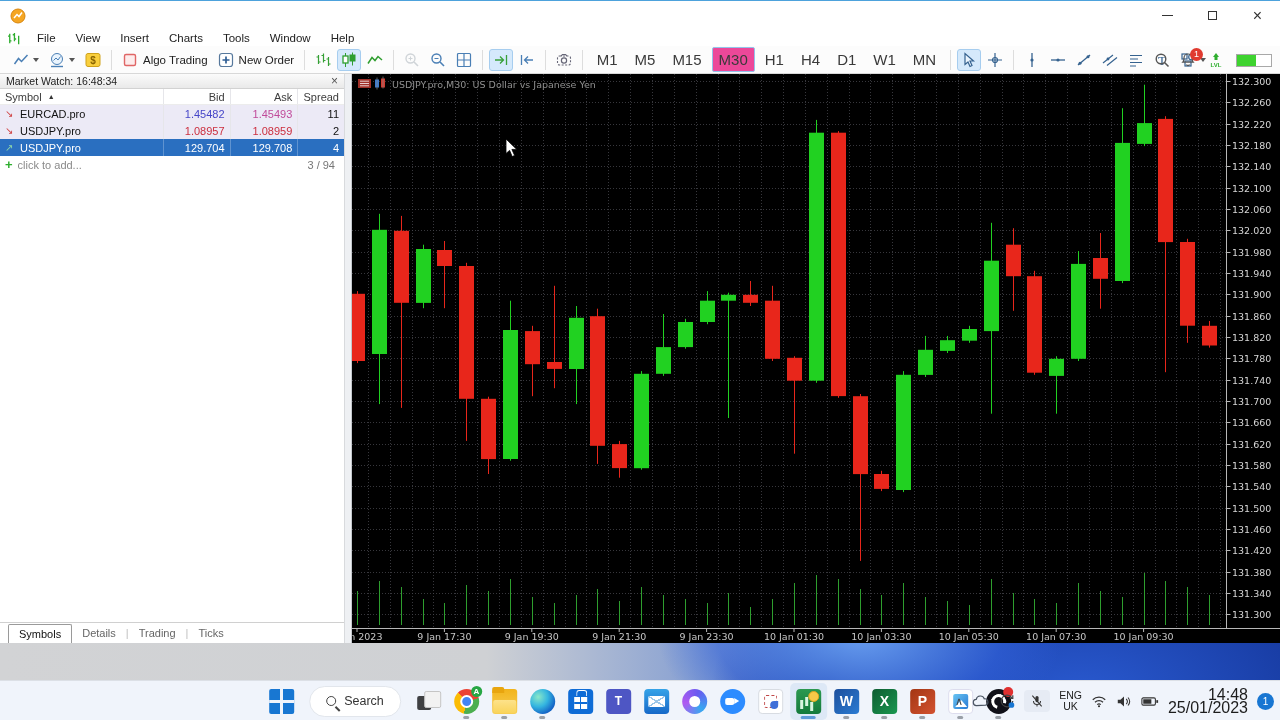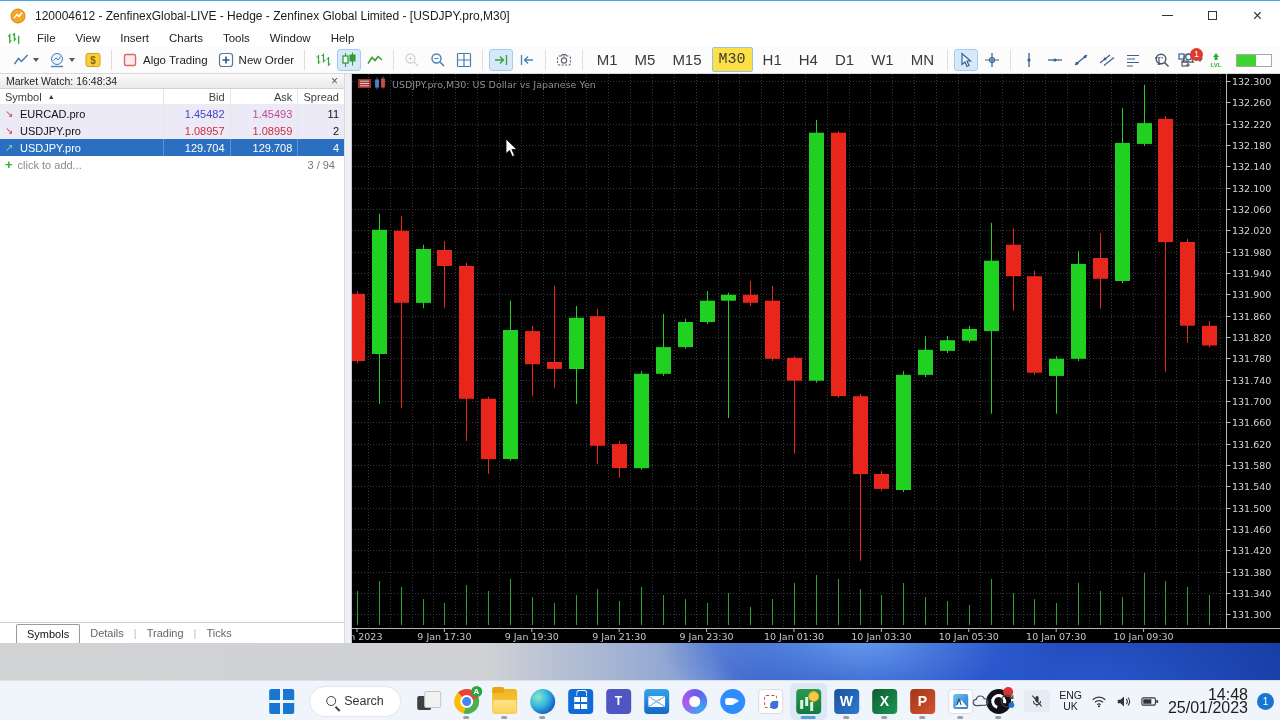--- a/index.html
+++ b/index.html
@@ -34,21 +34,21 @@
   .tbtn { height:22px; min-width:24px; display:flex; align-items:center; justify-content:center;
           padding:0 3px; margin:0 1px; border:1px solid transparent; border-radius:3px; color:#333; }
   .tbtn svg { width:16px; height:16px; display:block; }
   .tbtn.active { background:#d5e9fb; border-color:#a6cdef; }
   .tbtn.disabled { opacity:.45; }
   .tbtn .tlabel { font-size:11.5px; margin-left:5px; color:#222; white-space:nowrap; }
   .caret { width:0; height:0; border-left:3.5px solid transparent; border-right:3.5px solid transparent;
            border-top:4px solid #555; margin-left:4px; }
   .tsep { width:1px; height:20px; background:#ddd; margin:0 5px; }
   .tfbtn { font-size:15px; color:#3a3a3a; padding:3px 6px; margin:0 1.5px; border:1px solid transparent; border-radius:2px; }
-  .tfbtn.active { background:#fde047; border-color:#93c3ea;font-family:Liberation Mono, monospace; }
+  .tfbtn.active { background:#ec4899; border-color:#93c3ea; }
   .toolbar-right { position:absolute; right:8px; top:0; height:28px; display:flex; align-items:center; gap:10px; }
   .rbtn { position:relative; display:flex; align-items:center; justify-content:center; }
   .rbtn svg { display:block; }
   .tb-badge { position:absolute; right:-7px; top:-4px; min-width:13px; height:13px; border-radius:7px;
               background:#e03a2f; color:#fff; font-size:9px; line-height:13px; text-align:center; padding:0 2px; }
   .connbar { width:36px; height:13px; border:1px solid #a8a8a8; background:linear-gradient(90deg,#3ed32f 0 55%,#ffffff 55%); }
 
   
   .mwatch { position:absolute; left:0; top:73px; width:344px; height:569px; background:#fff; }
   .splitter { position:absolute; left:344px; top:73px; width:8px; height:569px;
@@ -66,21 +66,21 @@
   .mw-row.tinted { background:#eceaf6; }
   .mw-row.selected { background:#2a6fc0; color:#fff; }
   .mw-row.selected .cell { border-right-color:rgba(255,255,255,.25); }
   .trend { width:12px; font-size:10px; margin-right:3px; }
   .trend.down { color:#d04545; } .trend.up { color:#8fd8a8; }
   .v-blue { color:#4646c8; } .v-pink { color:#c04a9a; } .v-red { color:#cc2f3f; } .v-sel { color:#fff; }
   .mw-add { display:flex; align-items:center; height:17px; font-size:11px; color:#8a8a8a; padding:0 5px; }
   .mw-add .plus { color:#2fae2f; font-size:13px; margin-right:5px; font-weight:bold; }
   .mw-add .counter { margin-left:auto; color:#777; padding-right:4px; }
   .mw-tabs { position:absolute; left:0; bottom:0; width:100%; height:21px; background:#fff;
-             border-top:1px solid #d0d0d0; display:flex; align-items:flex-end; padding-left:16px; font-size:11px; }
+             border-top:1px solid #d0d0d0; display:flex; align-items:flex-end; padding-left:8px; font-size:11px; }
   .mw-tab { color:#666; padding:3px 10px 4px; }
   .mw-tab.active { color:#111; border:1px solid #9a9a9a; border-bottom:none; background:#fff;
                    border-radius:2px 2px 0 0; position:relative; top:1px; }
   .tab-sep { color:#c0c0c0; padding-bottom:4px; }
 
   
   .chart-panel { position:absolute; left:352px; top:73px; width:928px; height:569px; background:#000; }
   .chart-panel svg text { font-family:"DejaVu Sans", sans-serif; }
 
   
@@ -181,21 +181,20 @@
 
 <div class="app">
 
   <div class="titlebar">
     <span class="appicon">
       <svg viewBox="0 0 16 16">
           <circle cx="8" cy="8" r="7" fill="#f5a623" stroke="#d8860f"></circle>
           <path d="M4 10 L7 6.5 L9 8.5 L12 4.5" stroke="#fff" stroke-width="1.5" fill="none"></path>
         </svg>
     </span>
-    <span class="title">120004612 - ZenfinexGlobal-LIVE - Hedge - Zenfinex Global Limited - [USDJPY.pro,M30]</span>
     <div class="wincontrols">
       <div class="winbtn">
           <span class="minglyph"></span>
         </div>
       <div class="winbtn">
           <span class="maxglyph"></span>
         </div>
       <div class="winbtn">
           <span class="closeglyph">×</span>
         </div>

